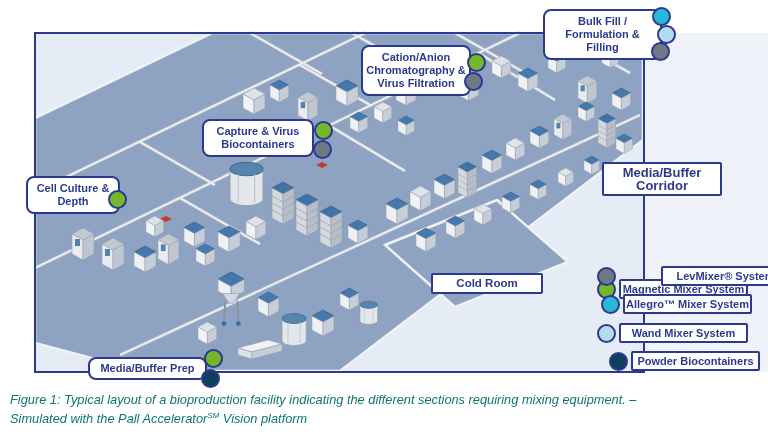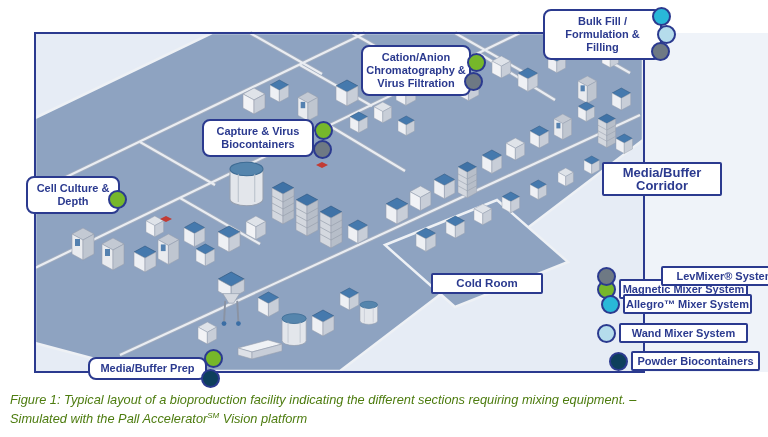--- a/index.html
+++ b/index.html
@@ -12,21 +12,21 @@
   .area-label.square{border-radius:2px;}
   .area-label .ln{display:block;white-space:nowrap;}
   .dot{position:absolute;width:19px;height:19px;border-radius:50%;
     border:2.5px solid #2b3a8f;box-sizing:border-box;z-index:6;}
   .legend-row{position:absolute;display:flex;align-items:center;z-index:5;}
   .legend-dot{width:19px;height:19px;border-radius:50%;border:2.5px solid #2b3a8f;
     box-sizing:border-box;margin-right:3px;flex:0 0 auto;}
   .legend-box{width:129px;height:20px;background:#fff;border:2px solid #2b3a8f;color:#2b3a8f;
     font-weight:bold;font-size:11px;line-height:17px;text-align:center;box-sizing:border-box;
     white-space:nowrap;border-radius:2px;}
-  #caption{position:absolute;left:10px;top:392px;width:752px;z-index:5;color:#4d7c0f;
+  #caption{position:absolute;left:10px;top:392px;width:752px;z-index:5;color:#0f766e;
     font-size:12.8px;line-height:16px;font-style:italic;}
   #caption sup{font-size:8px;}
 </style>
 </head>
 <body>
 
 <div id="stage">
 
   <svg id="diagram-svg" width="768" height="390" viewBox="0 0 768 390">
     <defs>

